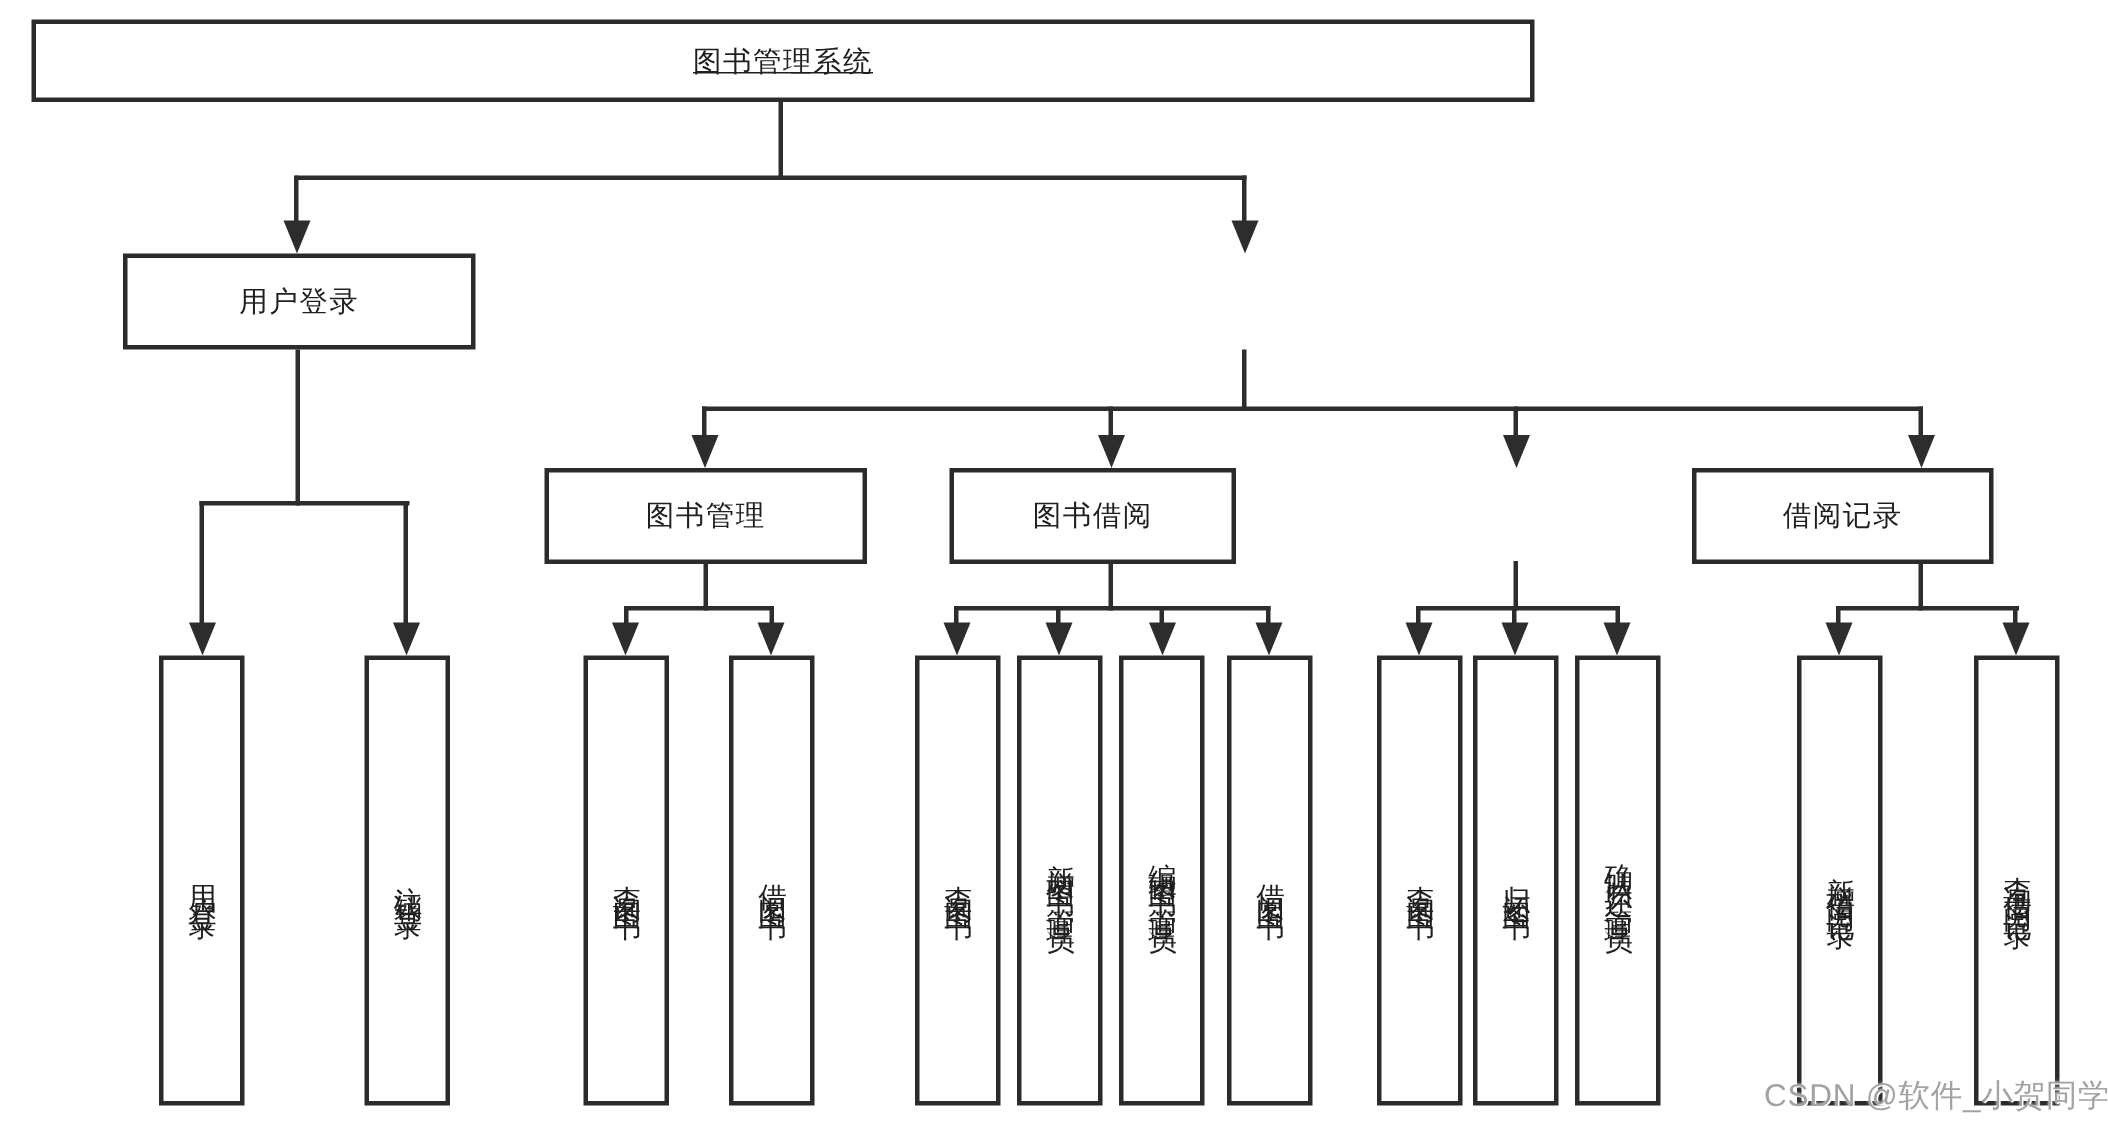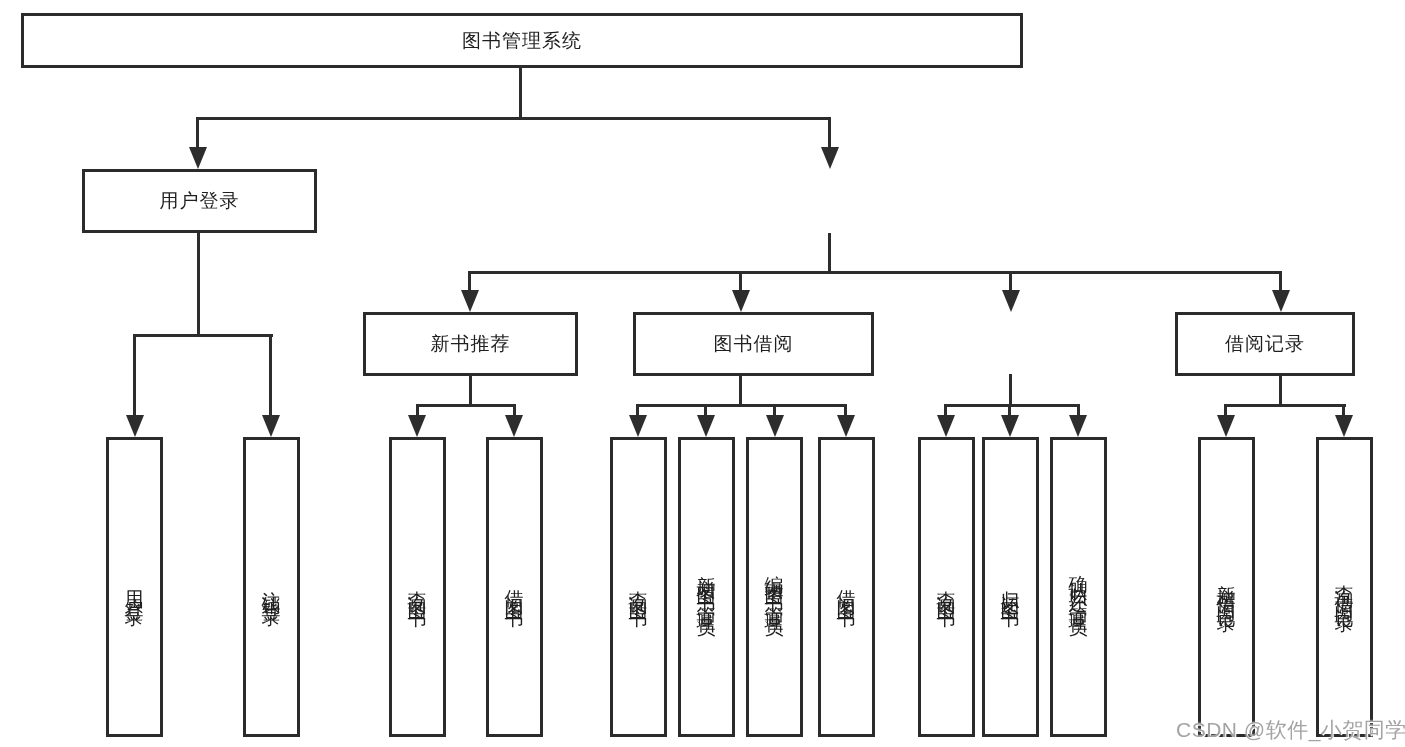--- a/index.html
+++ b/index.html
@@ -59,27 +59,27 @@
   .hl { height: 3px; }
   .arr {
     position: absolute;
     width: 0;
     height: 0;
     border-left: 9px solid transparent;
     border-right: 9px solid transparent;
     border-top: 22px solid #2d2d2d;
   }
   
-  #b-root    { left: 21px;   top: 13px;  width: 1002px; height: 55px; }
+  #b-root    { left: 21px;   top: 13px;  width: 1002px; height: 55px; text-decoration: underline; }
   #b-login   { left: 82px;   top: 169px; width: 235px;  height: 64px; }
   #b-mgmt    { left: 712px;  top: 169px; width: 235px;  height: 65px; }
   #b-newbook { left: 363px;  top: 312px; width: 215px;  height: 64px; }
-  #b-borrow  { left: 633px;  top: 312px; width: 241px;  height: 64px; }
+  #b-borrow  { left: 633px;  top: 312px; width: 191px;  height: 64px; }
   #b-current { left: 903px;  top: 312px; width: 215px;  height: 64px; }
-  #b-records { left: 1175px; top: 312px; width: 180px;  height: 64px; justify-content: center; }
+  #b-records { left: 1128px; top: 312px; width: 201px;  height: 64px; justify-content: center; }
 
   #lf1  { left: 106px;  }
   #lf2  { left: 243px;  }
   #lf3  { left: 389px;  }
   #lf4  { left: 486px;  }
   #lf5  { left: 610px;  }
   #lf6  { left: 678px;  }
   #lf7  { left: 746px;  }
   #lf8  { left: 818px;  }
   #lf9  { left: 918px;  }
@@ -126,21 +126,21 @@
   <div class="vl" style="left:468px;  top:271px; height:26px;"></div>
   <div class="vl" style="left:739px;  top:271px; height:26px;"></div>
   <div class="vl" style="left:1009px; top:271px; height:26px;"></div>
   <div class="vl" style="left:1279px; top:271px; height:26px;"></div>
   <div class="arr" style="left:461px;  top:290px;"></div>
   <div class="arr" style="left:732px;  top:290px;"></div>
   <div class="arr" style="left:1002px; top:290px;"></div>
   <div class="arr" style="left:1272px; top:290px;"></div>
 
   <div class="node" id="b-newbook">
-    <span>新书推荐</span>
+    <span>图书管理</span>
   </div>
   <div class="node" id="b-borrow">
     <span>图书借阅</span>
   </div>
   <div class="node" id="b-records">
     <span>借阅记录</span>
   </div>
 
   <div class="vl" style="left:197px; top:233px; height:104px;"></div>
   <div class="hl" style="left:133px; top:334px; width:140px;"></div>

